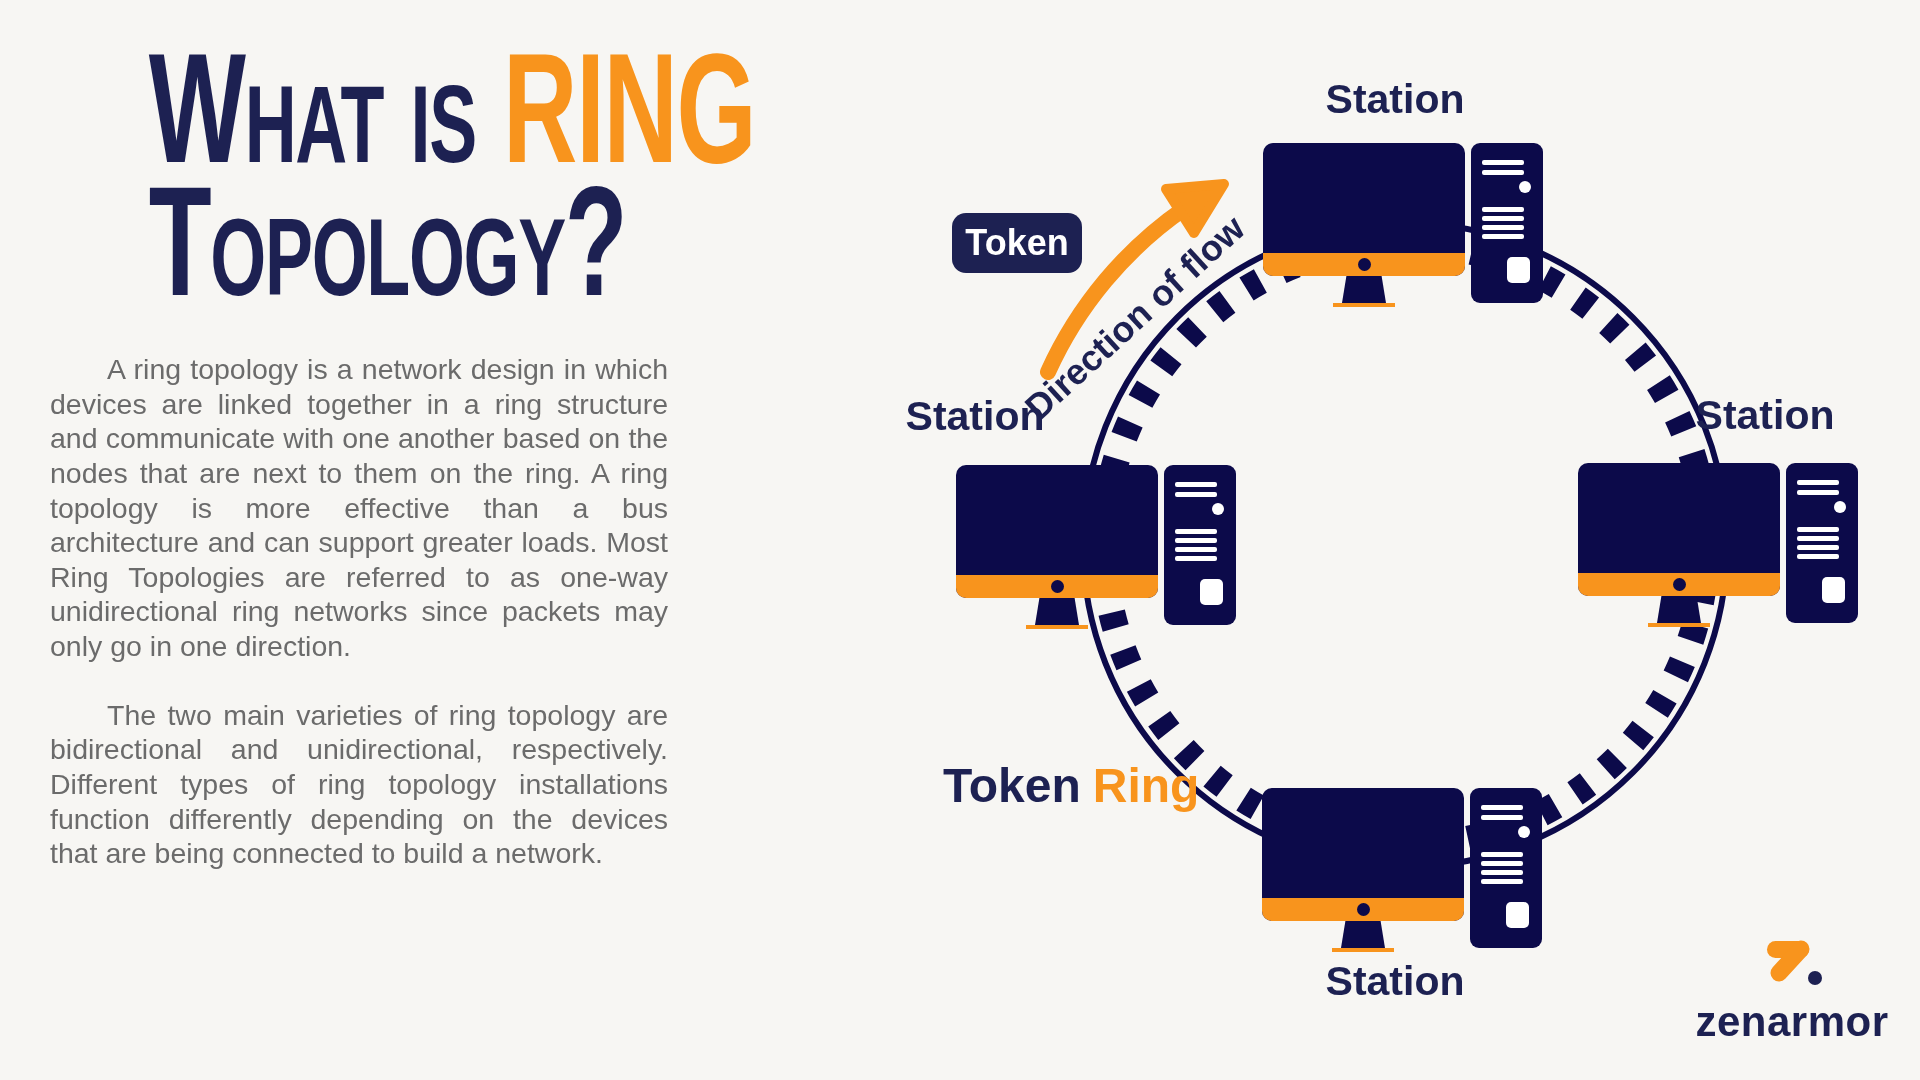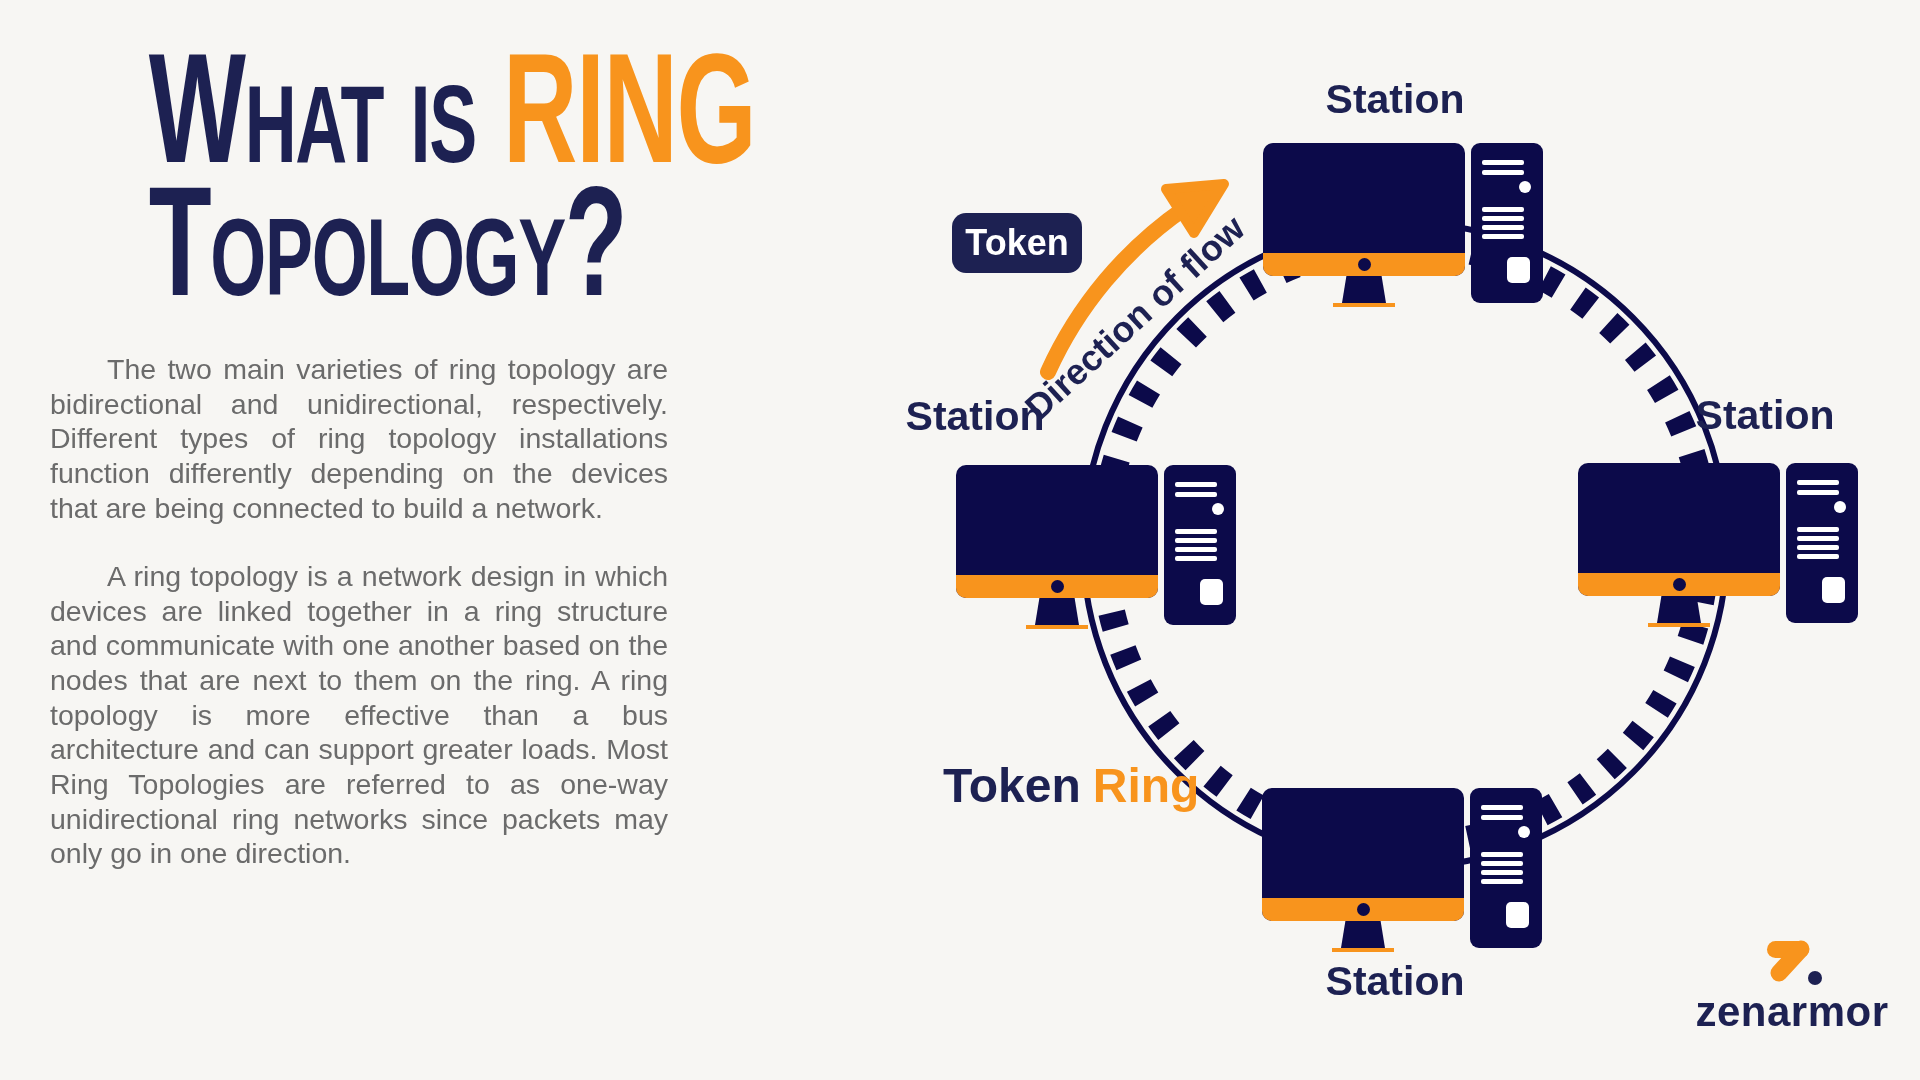--- a/index.html
+++ b/index.html
@@ -72,35 +72,35 @@
   }
   .token-ring{
     position:absolute;left:943px;top:758px;z-index:4;white-space:nowrap;
     font-weight:700;font-size:48px;color:var(--navy-text);text-align:right;
   }
   .token-ring .ring-word{color:var(--orange);margin-left:12px;}
   
   .brand{position:absolute;left:1672px;top:938px;width:240px;text-align:center;z-index:4;}
   .brand-glyph{display:block;margin:0 auto;}
   .brand-word{
-    display:block;font-weight:700;font-size:42px;
+    display:block;margin-top:10px;font-weight:700;font-size:42px;
     letter-spacing:0.5px;color:var(--navy-text);
   }
 </style>
 </head>
 <body>
 
 <h1 class="title">
   <div><span>What is </span><span class="accent">RING</span></div>
   <div>Topology?</div>
 </h1>
 
 <div class="body-copy">
+  <p>A ring topology is a network design in which devices are linked together in a ring structure and communicate with one another based on the nodes that are next to them on the ring. A ring topology is more effective than a bus architecture and can support greater loads. Most Ring Topologies are referred to as one-way unidirectional ring networks since packets may only go in one direction.</p>
   <p>The two main varieties of ring topology are bidirectional and unidirectional, respectively. Different types of ring topology installations function differently depending on the devices that are being connected to build a network.</p>
-  <p>A ring topology is a network design in which devices are linked together in a ring structure and communicate with one another based on the nodes that are next to them on the ring. A ring topology is more effective than a bus architecture and can support greater loads. Most Ring Topologies are referred to as one-way unidirectional ring networks since packets may only go in one direction.</p>
 </div>
 
 <svg class="ring-svg" viewBox="0 0 1920 1080" aria-hidden="true">
 
   <circle cx="1405" cy="545" r="322" fill="none" stroke="#0c0a4a" stroke-width="6"></circle>
 
   <circle cx="1405" cy="545" r="301" fill="none" stroke="#0c0a4a" stroke-width="27" stroke-dasharray="16 23" transform="rotate(8 1405 545)"></circle>
 
   <path d="M 1048 372 A 400 400 0 0 1 1185 208" fill="none" stroke="#f8941d" stroke-width="16" stroke-linecap="round"></path>
   <path d="M 1224 184 L 1194 233 L 1166 189 Z" fill="#f8941d" stroke="#f8941d" stroke-width="10" stroke-linejoin="round"></path>

